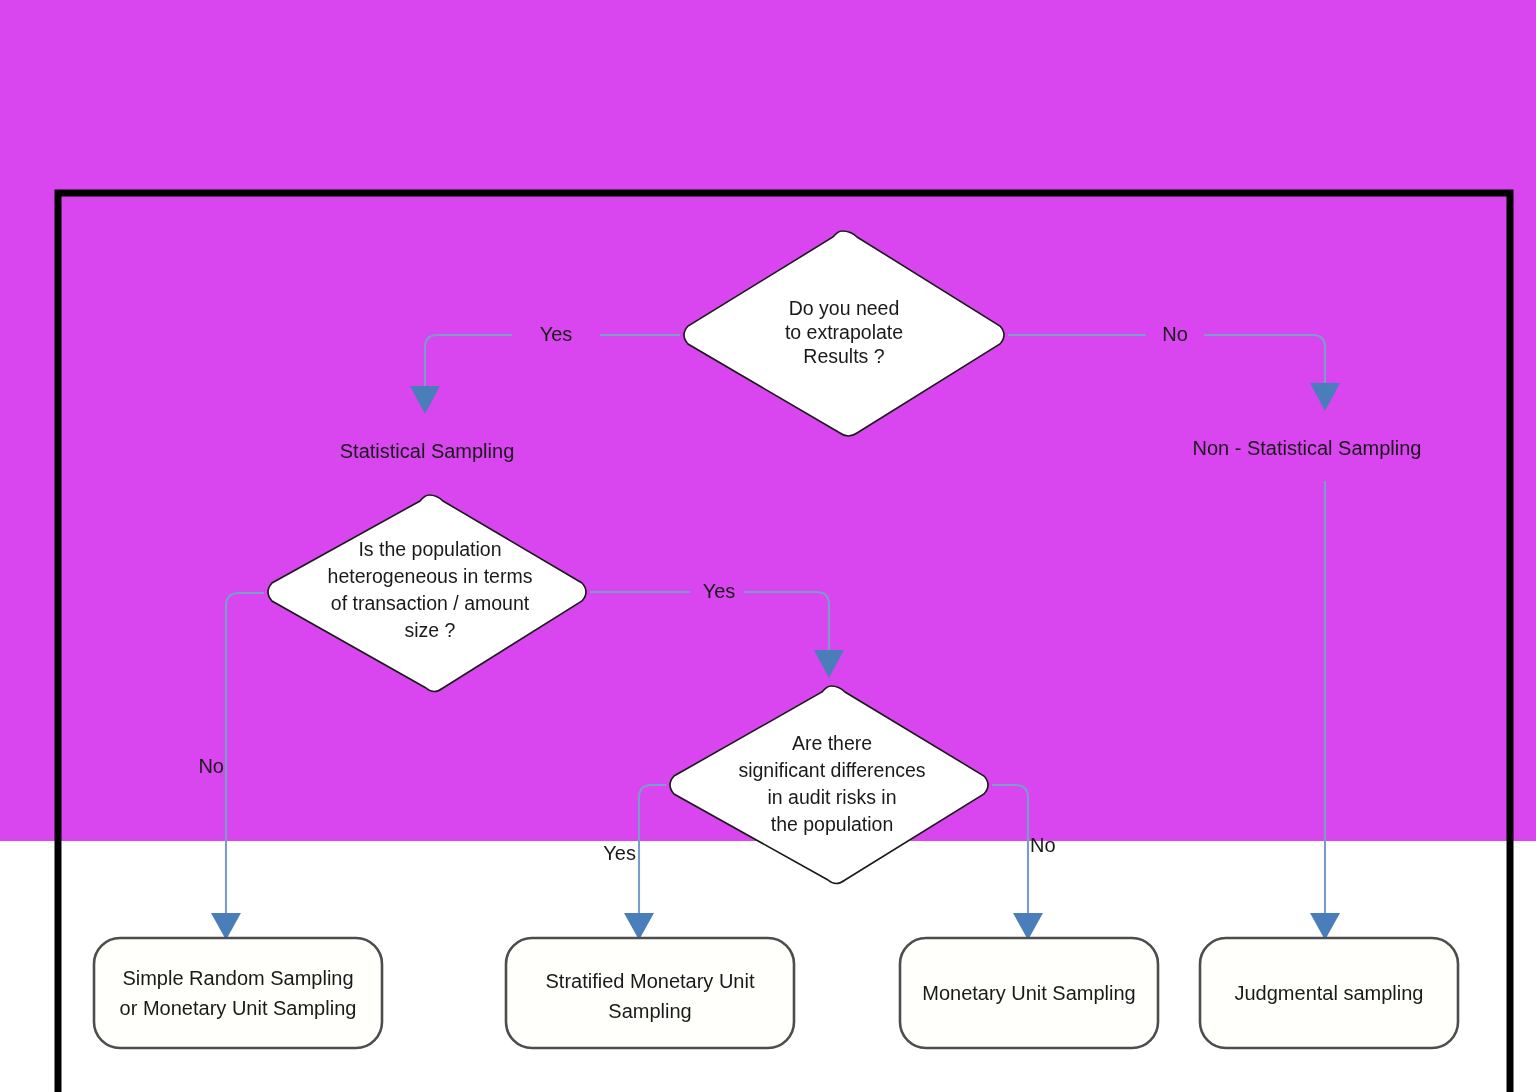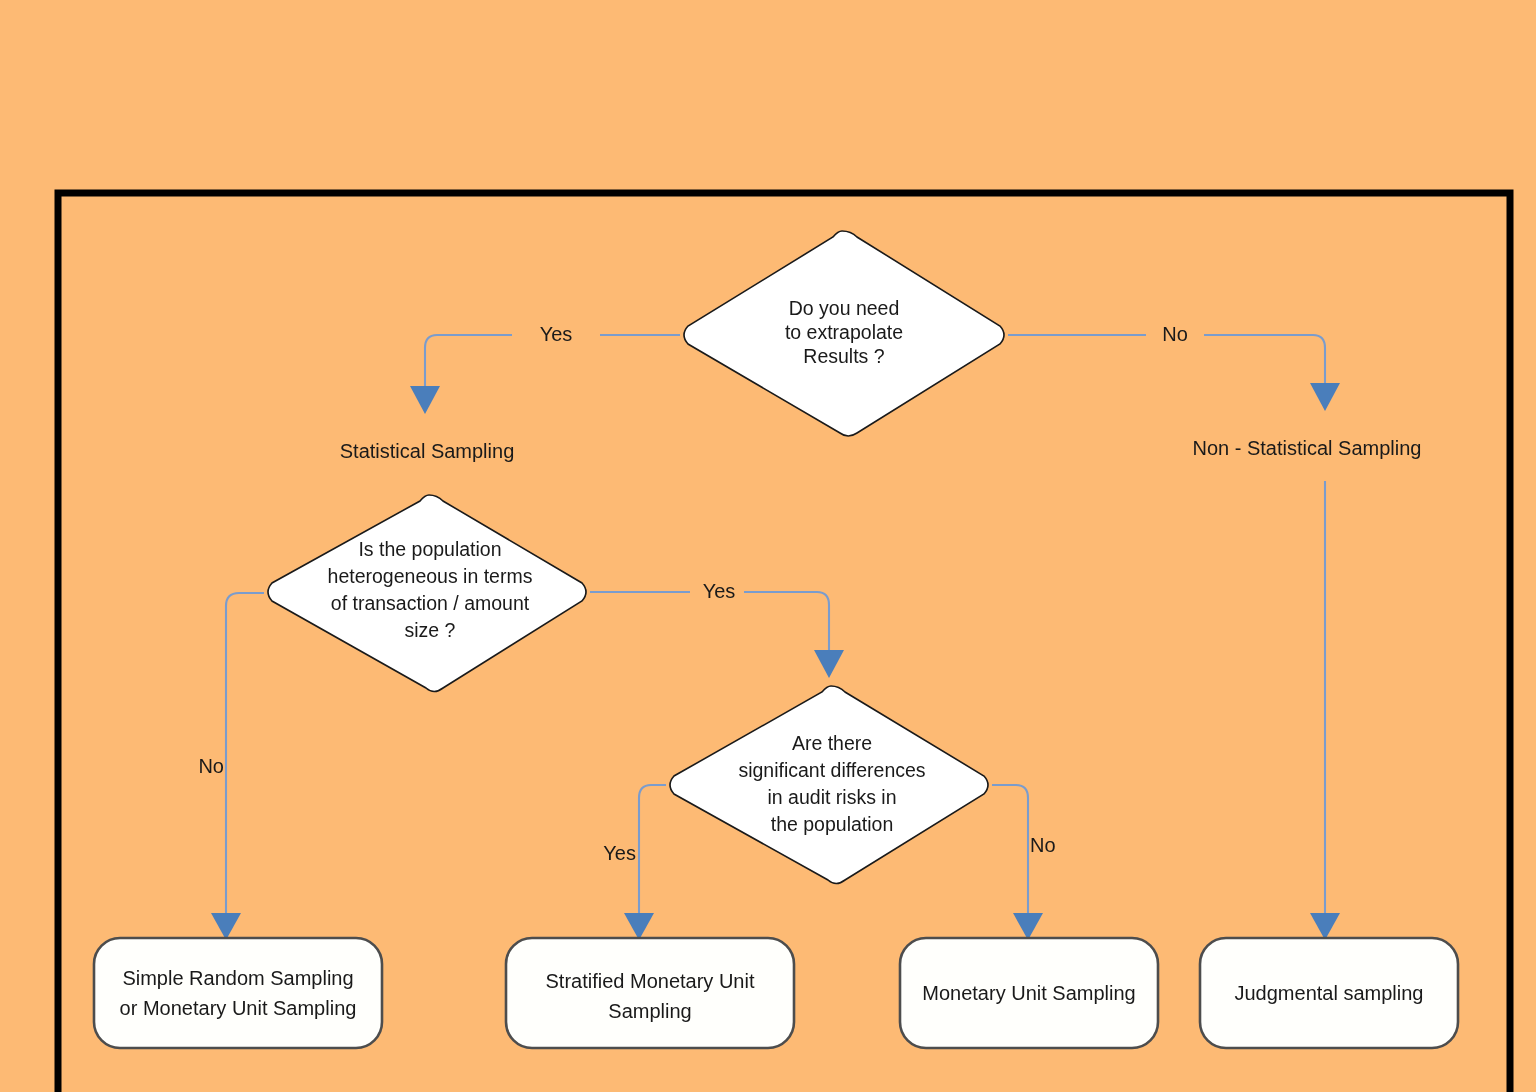--- a/index.html
+++ b/index.html
@@ -9,22 +9,22 @@
   }
   body {
     width: 1536px;
     height: 1092px;
     font-family: "Liberation Sans", sans-serif;
     overflow: hidden;
   }
   #canvas {
     position: relative;
     width: 1536px;
-    height: 1092px;
-    background: #fdba74;
+    height: 841px;
+    background: #d946ef;
   }
   #flow {
     position: absolute;
     top: 0;
     left: 0;
     width: 1536px;
     height: 1092px;
   }
   .node-shape {
     fill: #ffffff;

